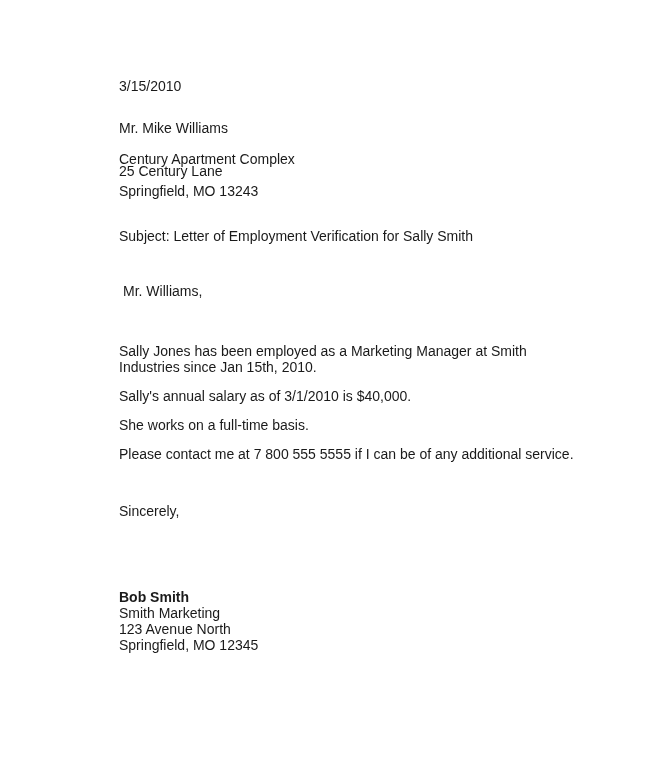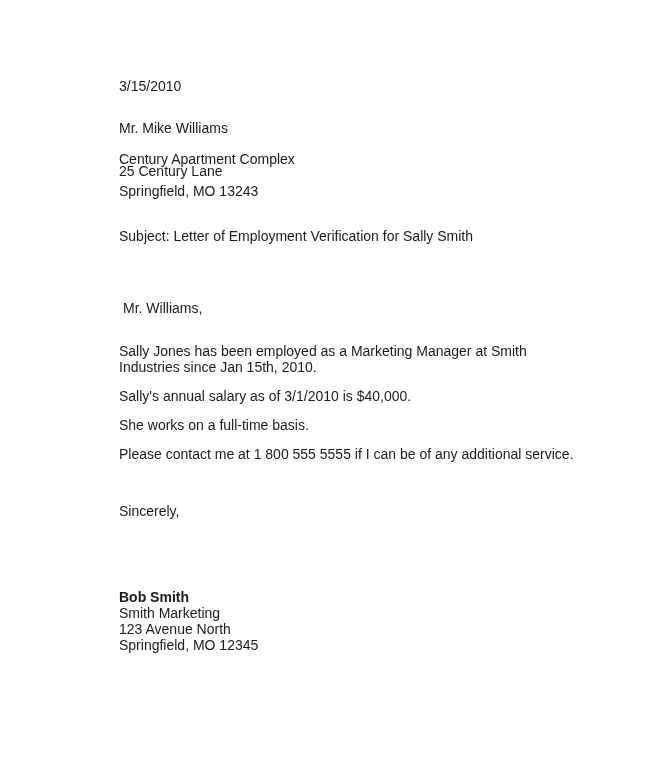--- a/index.html
+++ b/index.html
@@ -33,28 +33,28 @@
 
   <div>
     <div class="line" style="top:120px;">Mr. Mike Williams</div>
     <div class="line" style="top:151px;">Century Apartment Complex</div>
     <div class="line" style="top:163px;">25 Century Lane</div>
     <div class="line" style="top:183px;">Springfield, MO 13243</div>
   </div>
 
   <div class="line" style="top:228px;">Subject: Letter of Employment Verification for Sally Smith</div>
 
-  <div class="line indent" style="top:300px;">Mr. Williams,</div>
+  <div class="line indent" style="top:283px;">Mr. Williams,</div>
 
   <div>
     <div class="line" style="top:343px;">Sally Jones has been employed as a Marketing Manager at Smith</div>
     <div class="line" style="top:359px;">Industries since Jan 15th, 2010.</div>
     <div class="line" style="top:388px;">Sally's annual salary as of 3/1/2010 is $40,000.</div>
     <div class="line" style="top:417px;">She works on a full-time basis.</div>
-    <div class="line" style="top:446px;">Please contact me at 1 800 555 5555 if I can be of any additional service.</div>
+    <div class="line" style="top:446px;">Please contact me at 7 800 555 5555 if I can be of any additional service.</div>
   </div>
 
   <div class="line" style="top:503px;">Sincerely,</div>
 
   <div>
     <div class="line" style="top:589px;font-weight:bold;">Bob Smith</div>
     <div class="line" style="top:605px;">Smith Marketing</div>
     <div class="line" style="top:621px;">123 Avenue North</div>
     <div class="line" style="top:637px;">Springfield, MO 12345</div>
   </div>

